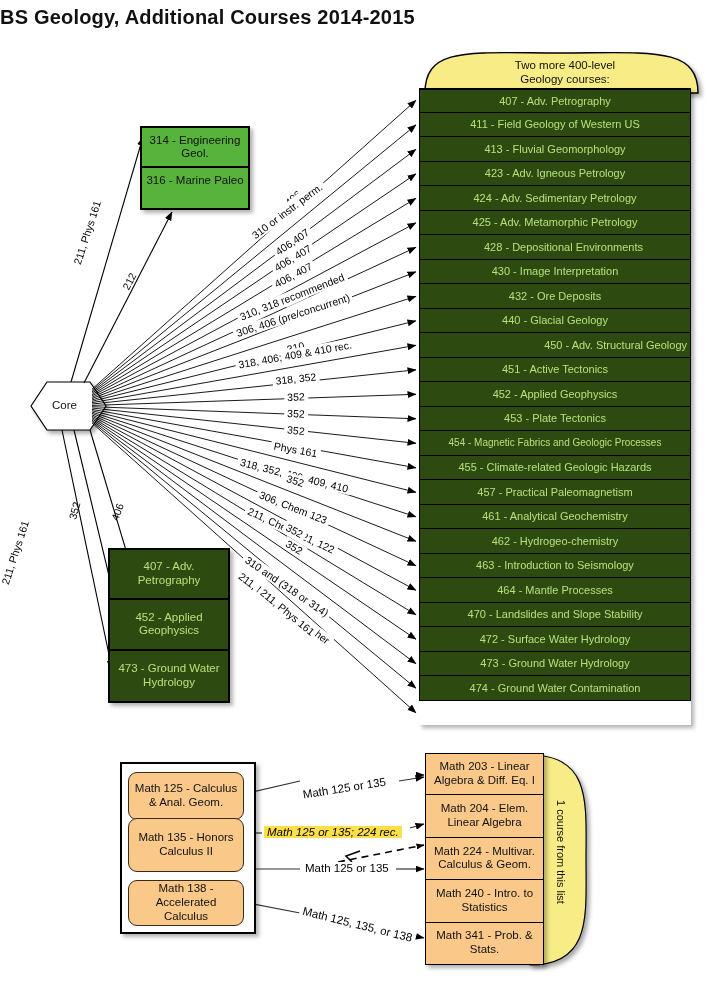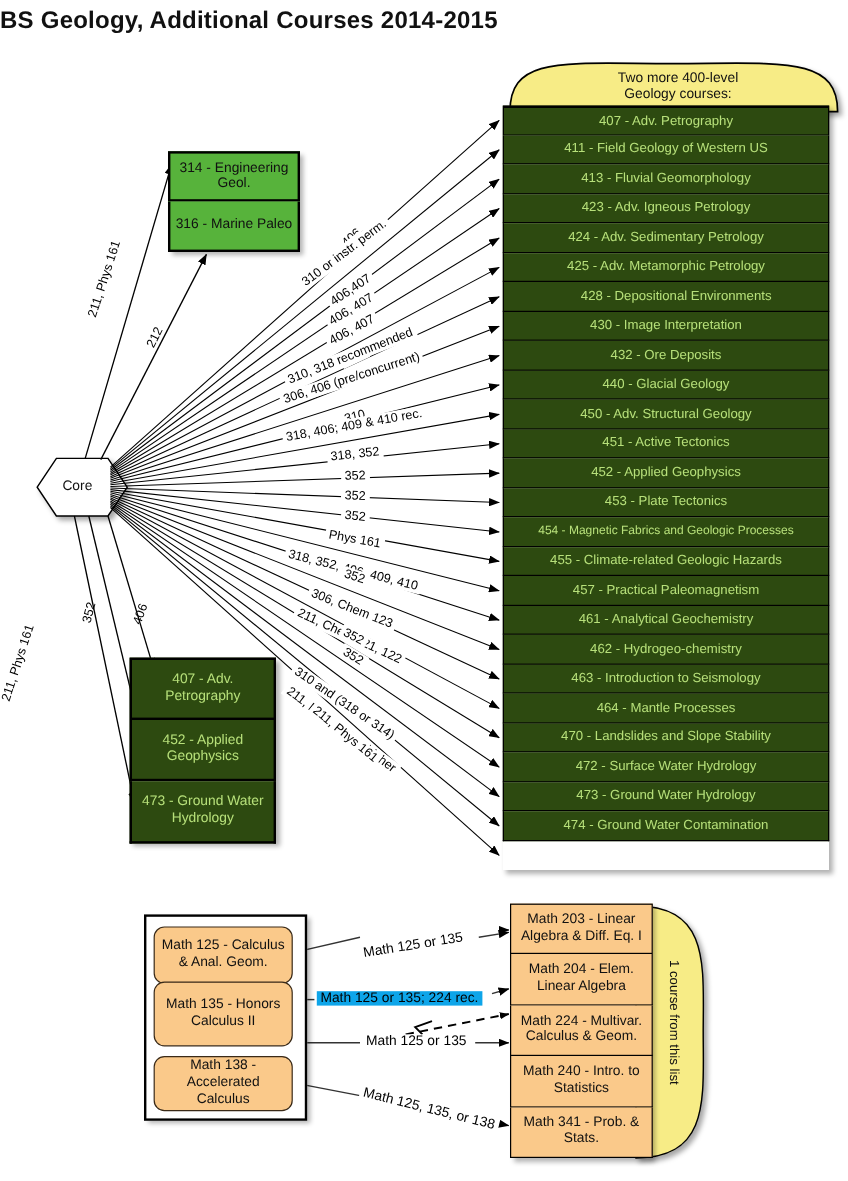--- a/index.html
+++ b/index.html
@@ -8,21 +8,21 @@
   #stage{position:absolute;left:0;top:0;width:707px;height:984px;}
   #svg{position:absolute;left:0;top:0;width:707px;height:984px;}
 
   .title{position:absolute;left:0;top:6px;width:707px;
          font-size:20px;font-weight:600;color:#111;letter-spacing:.2px;}
 
   
   .stack{position:absolute;box-sizing:border-box;}
   .greenbox{box-sizing:border-box;background:#57b33b;border:2px solid #000;
             color:#111;font-size:11.5px;line-height:1.15;text-align:center;
-            display:flex;align-items:center;justify-content:center;padding:18px 4px;}
+            display:flex;align-items:flex-start;justify-content:center;padding:6px 4px;}
   .darkrow{box-sizing:border-box;background:#2d4a10;border:1px solid #000;
            border-top:none;color:#b7e07a;font-size:11px;line-height:1.1;
            text-align:center;display:flex;align-items:center;justify-content:center;
            padding:0 3px;white-space:nowrap;}
   .darkrow.first{border-top:2px solid #000;}
   .darkbig{box-sizing:border-box;background:#2d4a10;border:2px solid #000;
            border-top:none;color:#b7e07a;font-size:11.5px;line-height:1.2;
            text-align:center;display:flex;align-items:center;justify-content:center;
            padding:0 4px;}
   .darkbig.first{border-top:2px solid #000;}
@@ -193,21 +193,21 @@
       </div>
       <div class="darkrow" style="height: 24.5px;">
         <span>430 - Image Interpretation</span>
       </div>
       <div class="darkrow" style="height: 24.5px;">
         <span>432 - Ore Deposits</span>
       </div>
       <div class="darkrow" style="height: 24.5px;">
         <span>440 - Glacial Geology</span>
       </div>
-      <div class="darkrow" style="height: 24.5px;">
+      <div class="darkrow" style="height: 24.5px; justify-content: flex-end;">
         <span>450 - Adv.  Structural Geology</span>
       </div>
       <div class="darkrow" style="height: 24.5px;">
         <span>451 - Active Tectonics</span>
       </div>
       <div class="darkrow" style="height: 24.5px;">
         <span>452 - Applied Geophysics</span>
       </div>
       <div class="darkrow" style="height: 24.5px;">
         <span>453 - Plate Tectonics</span>
@@ -311,18 +311,18 @@
       </div>
       <div class="orangerow" style="height: 42.4px;">
         <span>Math 341 - Prob. &amp; Stats.</span>
       </div>
     </div>
 
   <div class="vertText" style="left:555px;top:800px;">1 course from this list</div>
 
   <div id="mlabels">
       <div class="mlabel" style="left: 300px; top: 789px; transform: rotate(-9deg); background: rgb(255, 255, 255); padding: 0px 3px;">Math 125 or 135</div>
-      <div class="mlabel" style="left: 264px; top: 826px; transform: rotate(0deg); background: #0ea5e9; padding: 0px 3px;">Math 125 or 135; 224 rec.</div>
+      <div class="mlabel" style="left: 264px; top: 826px; transform: rotate(0deg); background: #fde047; padding: 0px 3px; font-style: italic;">Math 125 or 135; 224 rec.</div>
       <div class="mlabel" style="left: 302px; top: 862px; transform: rotate(0deg); background: rgb(255, 255, 255); padding: 0px 3px;">Math 125 or 135</div>
       <div class="mlabel" style="left: 300px; top: 904px; transform: rotate(14deg); background: rgb(255, 255, 255); padding: 0px 3px;">Math 125, 135, or 138</div>
     </div>
 
 </div>
 
 </body></html>

